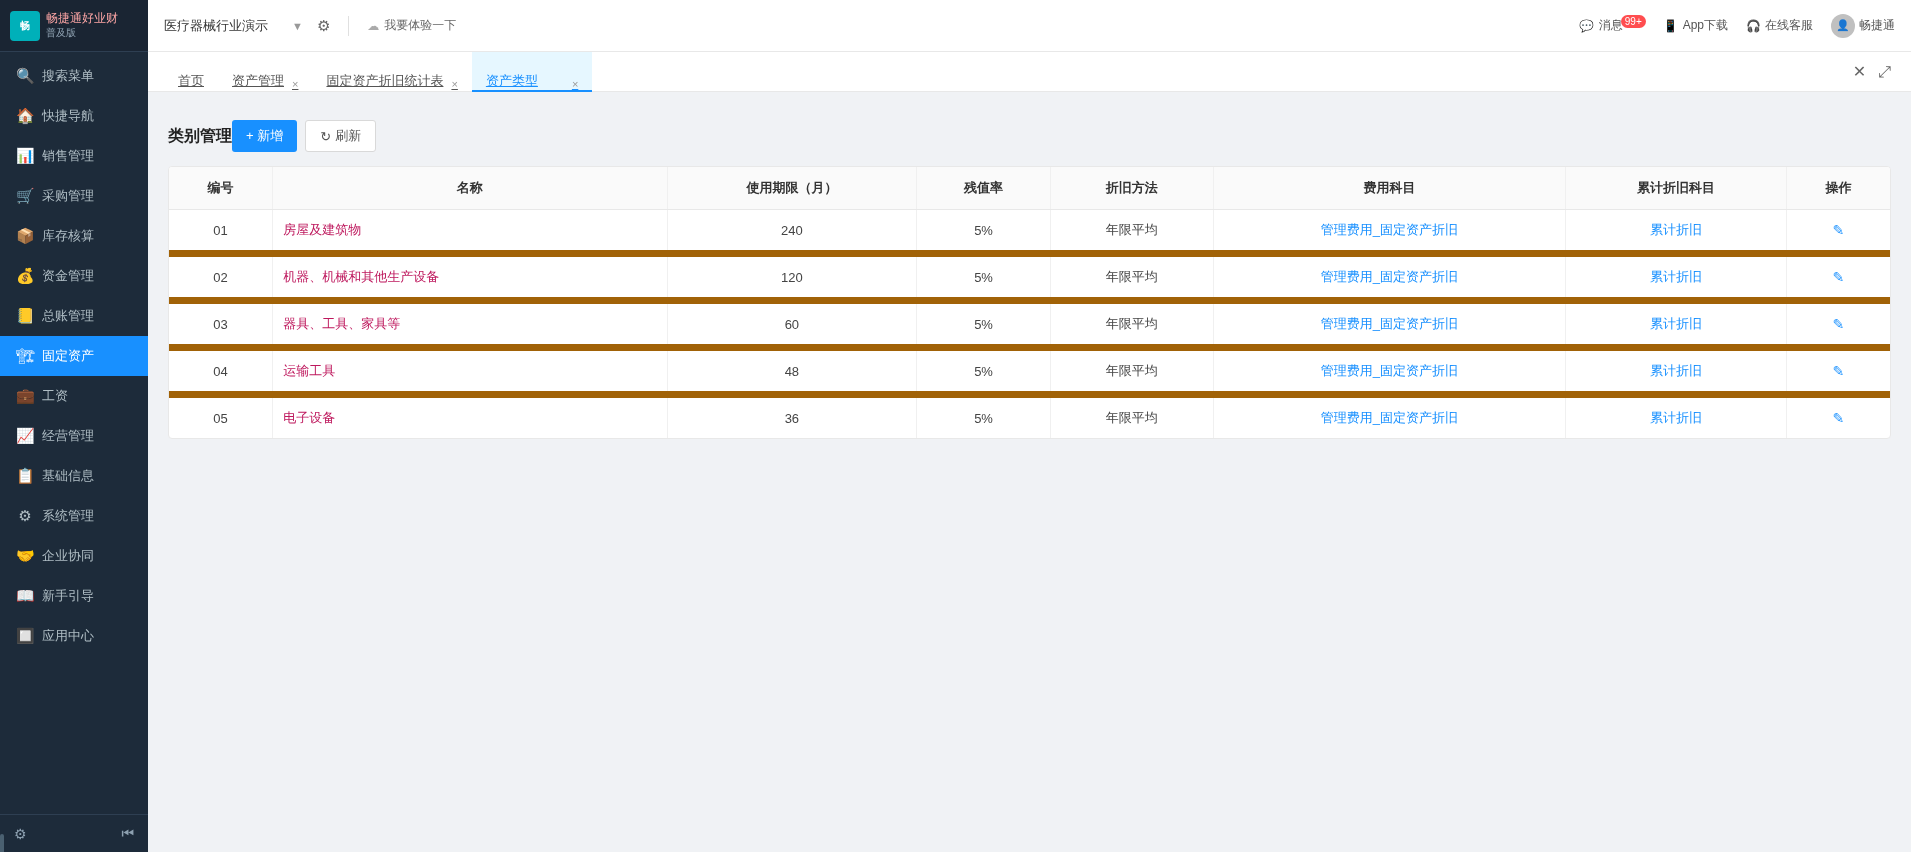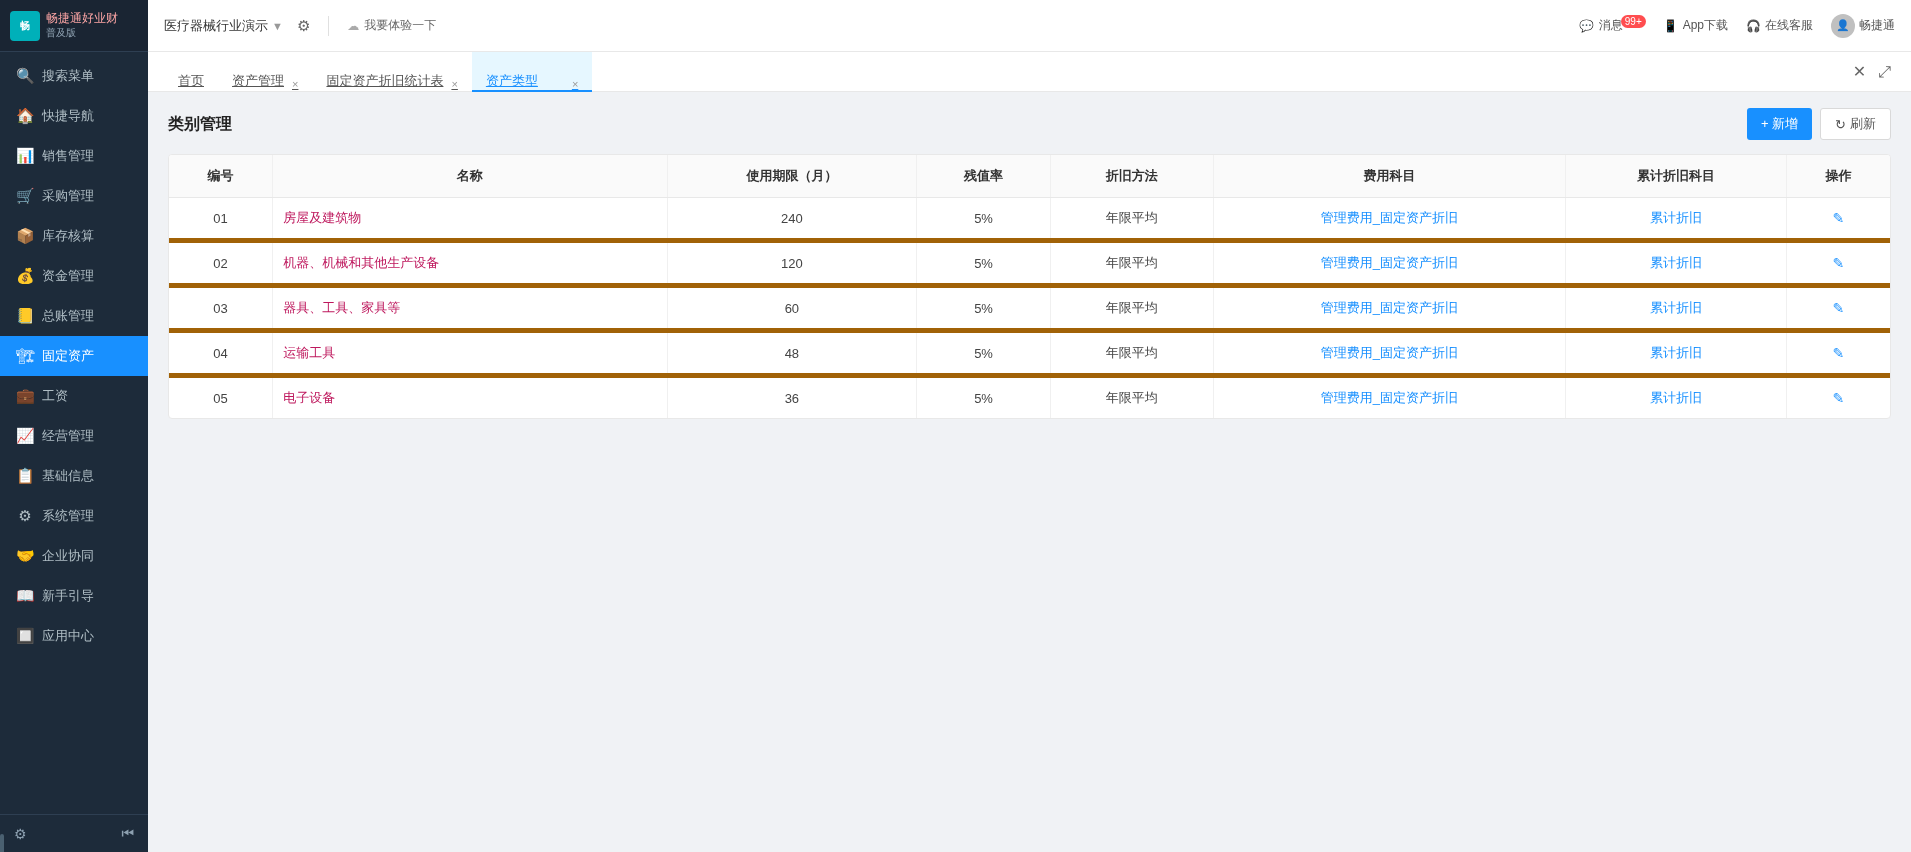--- a/index.html
+++ b/index.html
@@ -70,21 +70,21 @@
     .topbar {
       background: #fff;
       height: 52px;
       display: flex;
       align-items: center;
       padding: 0 16px;
       border-bottom: 1px solid #e8e8e8;
       gap: 12px;
     }
     .topbar-module {
-      display: flex; align-items: center; gap: 4px;
+      display: flex; align-items: center; gap: 24px;
       font-size: 13px; color: #333; cursor: pointer;
     }
     .topbar-module-chevron { color: #999; font-size: 11px; }
     .topbar-gear { color: #666; cursor: pointer; font-size: 15px; margin-left: 2px; }
     .topbar-divider { width: 1px; height: 20px; background: #e0e0e0; margin: 0 6px; }
     .topbar-trial {
       display: flex; align-items: center; gap: 5px;
       color: #666; font-size: 12px; cursor: pointer;
     }
     .topbar-trial-icon { color: #aaa; }
@@ -130,22 +130,23 @@
     .tab.active { color: #1890ff; border-bottom-color: #1890ff; background: #e6f7ff; gap: 32px; }
     .tab-close { color: #999; font-size: 11px; cursor: pointer; margin-left: 2px; }
     .tabs-actions { margin-left: auto; display: flex; gap: 4px; }
     .tab-action-btn { background: none; border: none; color: #666; cursor: pointer; font-size: 16px; padding: 2px 4px; }
 
     
     .page-content {
       flex: 1; overflow-y: auto; padding: 16px 20px;
     }
     .page-header {
-      display: flex; align-items: center; justify-content: space-between;
+      display: flex; align-items: center; justify-content: flex-start;
       margin-bottom: 14px;
+      margin-top: 12px;
     }
     .page-title { font-size: 16px; font-weight: 600; color: #222; }
     .page-actions { display: flex; gap: 8px; }
     .btn-primary {
       background: #1890ff; color: #fff; border: none;
       padding: 6px 14px; border-radius: 3px; cursor: pointer;
       font-size: 13px; display: flex; align-items: center; gap: 4px;
     }
     .btn-default {
       background: #fff; color: #555; border: 1px solid #d9d9d9;
@@ -165,21 +166,21 @@
       color: #333;
       border-bottom: 1px solid #e8e8e8;
       border-right: 1px solid #f0f0f0;
     }
     th:last-child { border-right: none; }
     td {
       padding: 11px 10px;
       text-align: center;
       font-size: 13px;
       color: #444;
-      border-bottom: 5px solid #a16207;
+      border-bottom: 7px solid #a16207;
       border-right: 1px solid #f0f0f0;
     }
     td:last-child { border-right: none; }
     tbody tr:last-child td { border-bottom: none; }
     .td-name { text-align: left; color: #be185d; }
     .td-code { color: #444; }
     .td-expense { color: #1890ff; }
     .td-accum { color: #1890ff; }
     .td-edit-btn {
       color: #1890ff; cursor: pointer; font-size: 14px;

